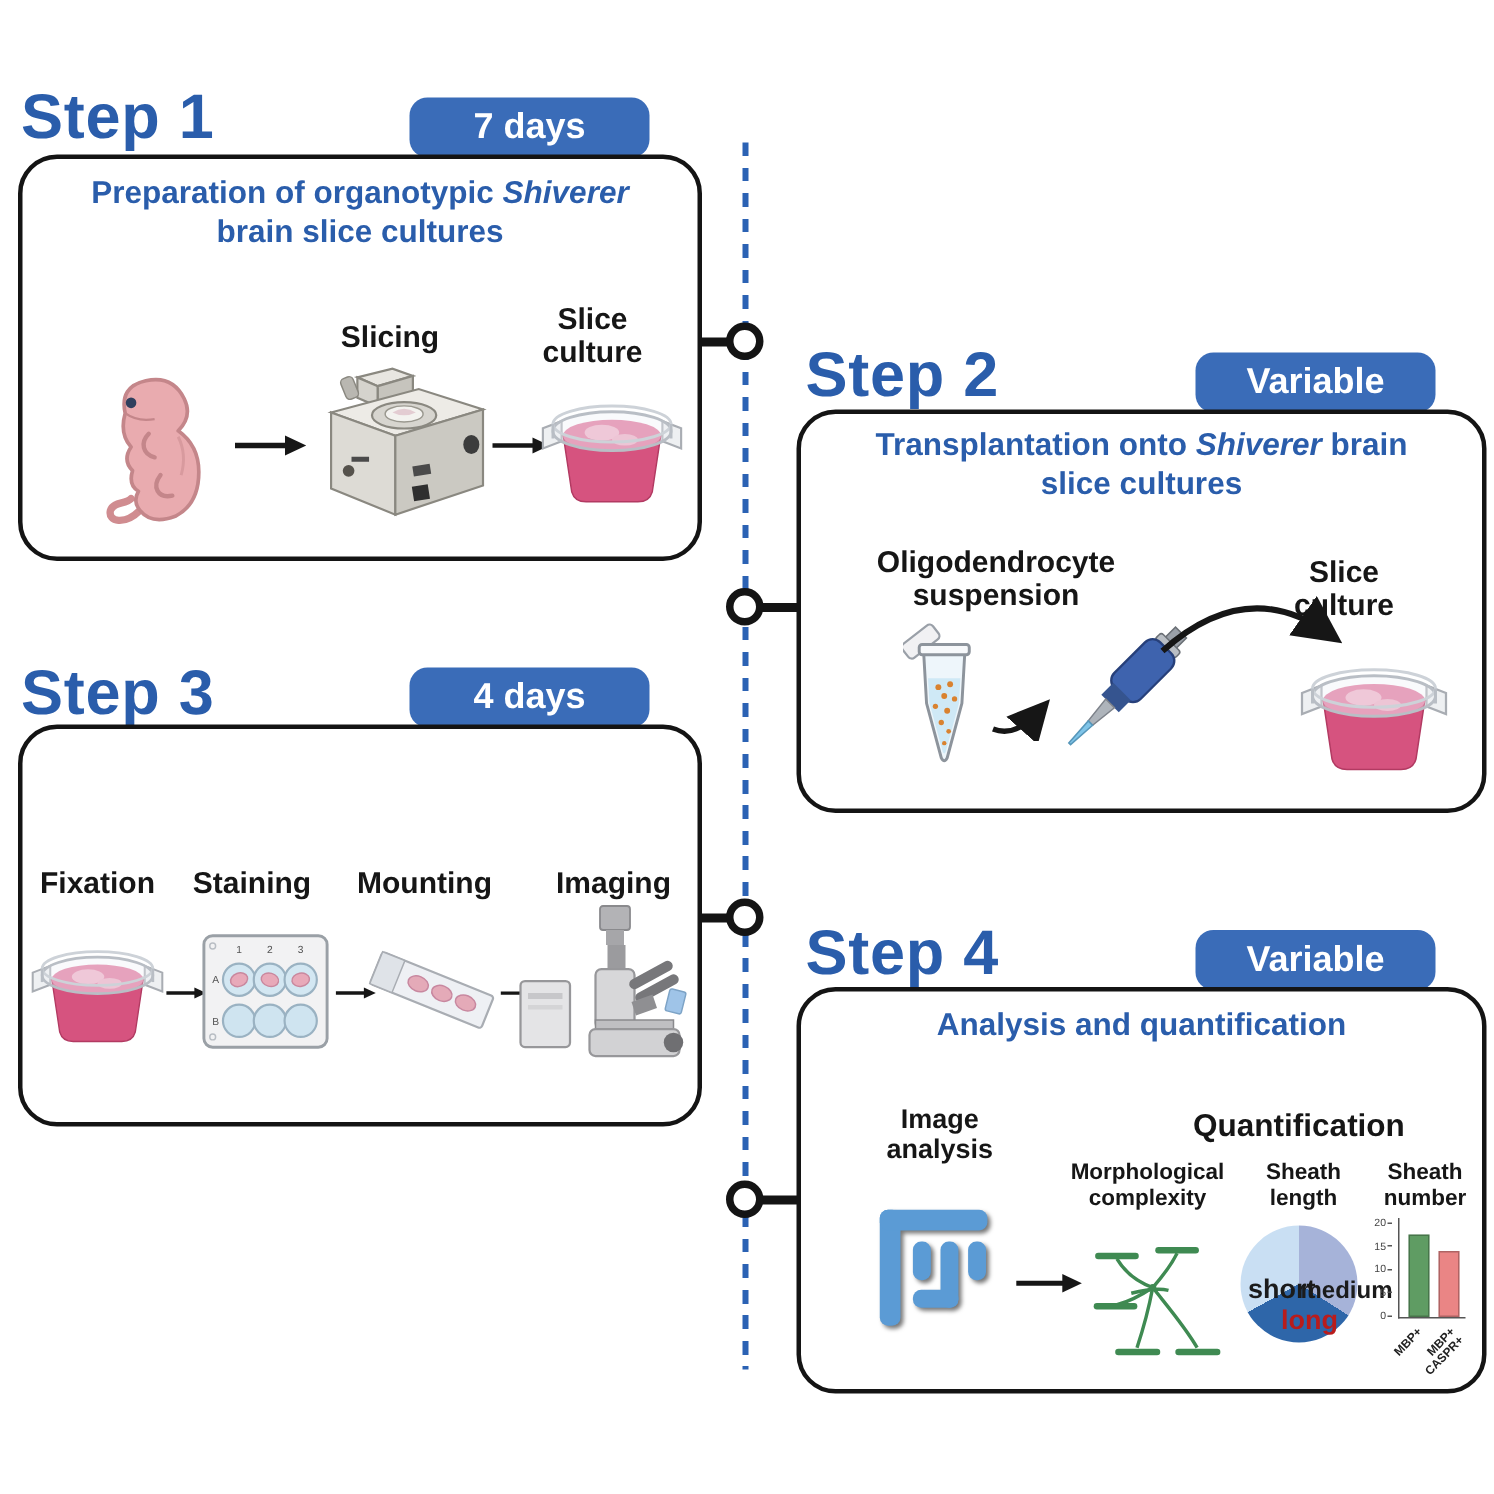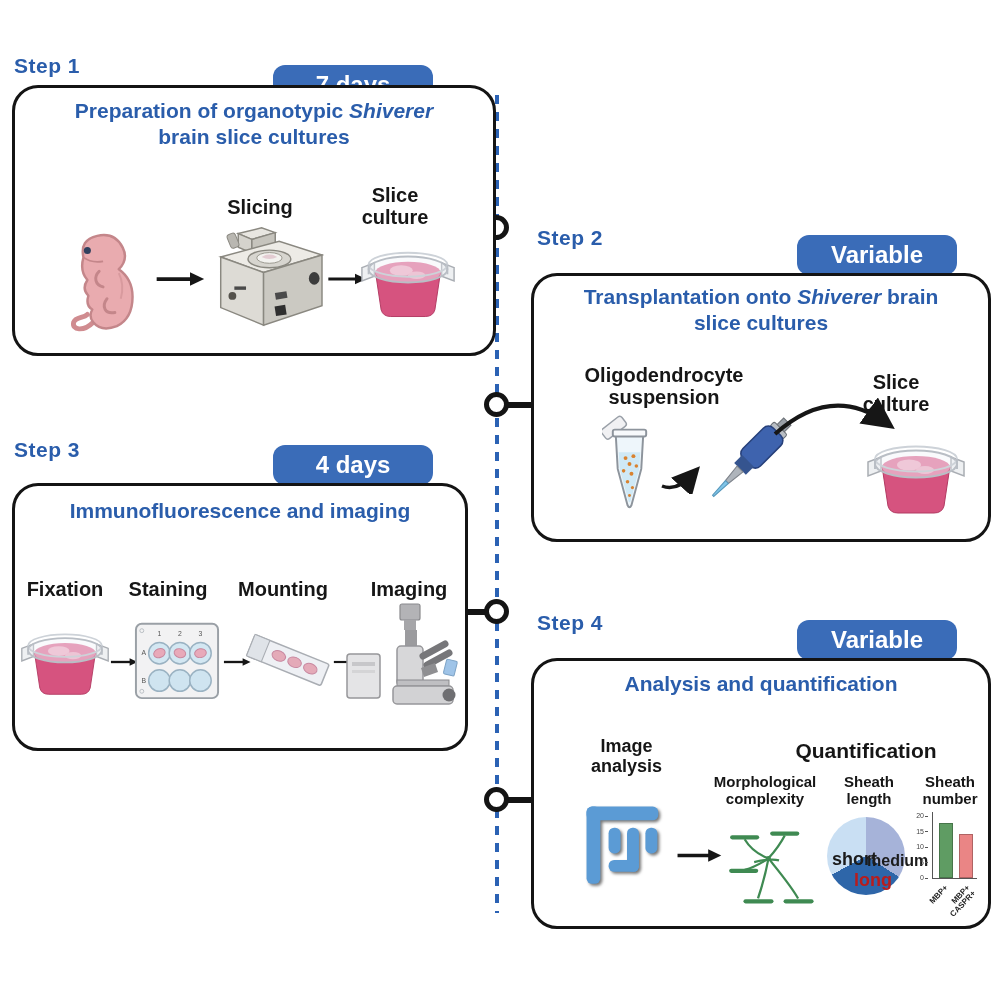--- a/index.html
+++ b/index.html
@@ -1,19 +1,19 @@
 <!DOCTYPE html>
 <html><head>
 <meta charset="utf-8">
 <style>
   html,body{margin:0;padding:0;background:#fff;}
   body{font-family:"Liberation Sans",sans-serif;}
   #canvas{position:relative;width:996px;height:996px;background:#fff;overflow:hidden;}
 
-  .heading{position:absolute;font-size:21px;font-weight:800;color:#2a5dab;letter-spacing:.5px;}
+  .heading{position:absolute;font-size:42px;font-weight:800;color:#2a5dab;letter-spacing:.5px;}
   .badge{position:absolute;width:160px;height:40px;background:#3a6cb8;border-radius:12px;
          color:#fff;font-size:24px;font-weight:700;display:flex;align-items:center;justify-content:center;}
   .panel{position:absolute;background:#fff;border:3.5px solid #141414;border-radius:26px;}
   .panel-title{position:absolute;left:0;right:0;text-align:center;color:#2a5dab;
                font-size:21px;font-weight:700;line-height:1.22;}
   .label{position:absolute;text-align:center;color:#161616;font-weight:700;font-size:20px;line-height:1.12;}
   .small-label{font-size:15px;line-height:1.15;}
   .icon{position:absolute;}
   .icon svg{display:block;width:100%;height:100%;}
 
@@ -48,21 +48,21 @@
   <div class="stub" style="left:506px;top:402px;width:27px;"></div>
   <div class="stub" style="left:455px;top:609px;width:31px;"></div>
   <div class="stub" style="left:506px;top:797px;width:27px;"></div>
   <div class="tnode" style="left:484px;top:215px;"></div>
   <div class="tnode" style="left:484px;top:392px;"></div>
   <div class="tnode" style="left:484px;top:599px;"></div>
   <div class="tnode" style="left:484px;top:787px;"></div>
 
   <div class="heading" style="left:14px;top:54px;">Step 1</div>
   <div class="badge" style="left:273px;top:65px;">7 days</div>
-  <div class="panel" style="left:12px;top:85px;width:450px;height:265px;padding-left:28px;">
+  <div class="panel" style="left:12px;top:103px;width:450px;height:265px;">
     <div class="panel-title" style="top:10px;">
       <span>Preparation of organotypic </span><i>Shiverer</i><br>
       <span>brain slice cultures</span>
     </div>
 
     <div class="label" style="left:185px;top:108px;width:120px;">Slicing</div>
     <div class="label" style="left:320px;top:96px;width:120px;">
       <span>Slice</span><br>
       <span>culture</span>
     </div>
@@ -215,21 +215,20 @@
         <ellipse cx="50" cy="23" rx="41" ry="12.5" fill="none" stroke="#cdd2d8" stroke-width="2"></ellipse>
         <line x1="9" y1="23" x2="9" y2="33" stroke="#b9bec5" stroke-width="2"></line>
         <line x1="91" y1="23" x2="91" y2="33" stroke="#b9bec5" stroke-width="2"></line>
       </svg>
     </div>
   </div>
 
   <div class="heading" style="left:14px;top:438px;">Step 3</div>
   <div class="badge" style="left:273px;top:445px;">4 days</div>
   <div class="panel" style="left:12px;top:483px;width:450px;height:262px;">
-    <div class="panel-title" style="top:12px;">Immunofluorescence and imaging</div>
 
     <div class="label" style="left:0px;top:92px;width:100px;">Fixation</div>
     <div class="label" style="left:103px;top:92px;width:100px;">Staining</div>
     <div class="label" style="left:218px;top:92px;width:100px;">Mounting</div>
     <div class="label" style="left:344px;top:92px;width:100px;">Imaging</div>
 
     <div class="icon" style="left:5px;top:138px;width:90px;height:74px;">
       <svg viewBox="0 0 100 80">
         <polygon points="2,26 15,21 15,35 2,40" fill="#eef0f2" stroke="#a9adb3" stroke-width="1.5"></polygon>
         <polygon points="98,26 85,21 85,35 98,40" fill="#eef0f2" stroke="#a9adb3" stroke-width="1.5"></polygon>

